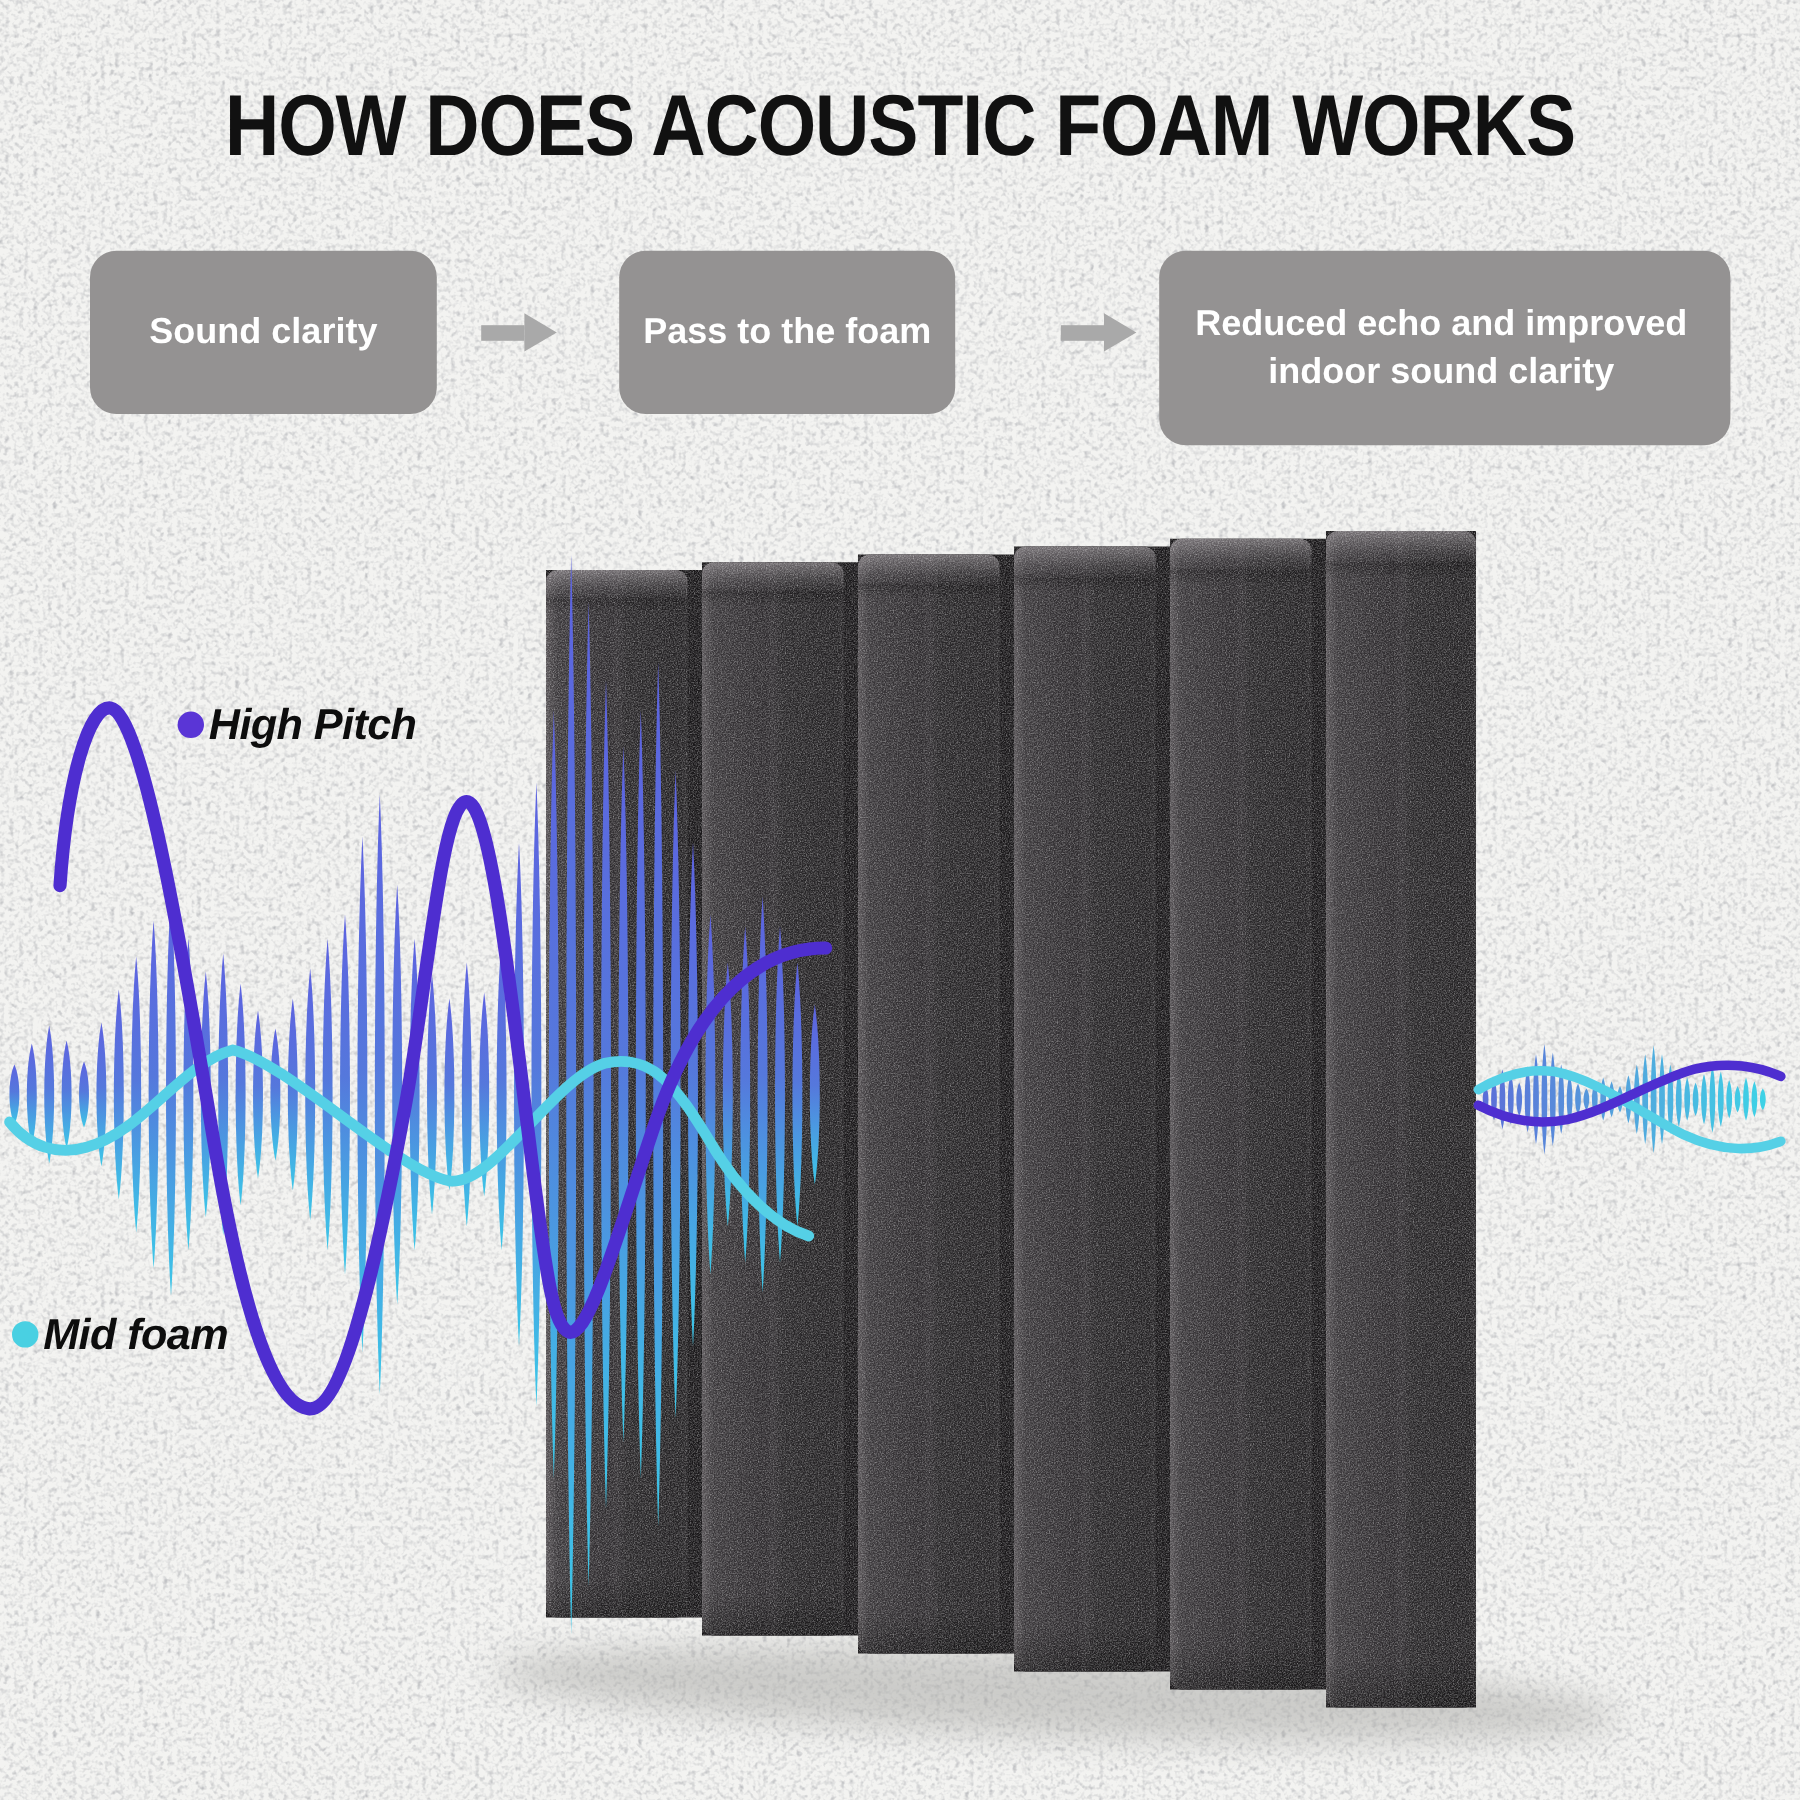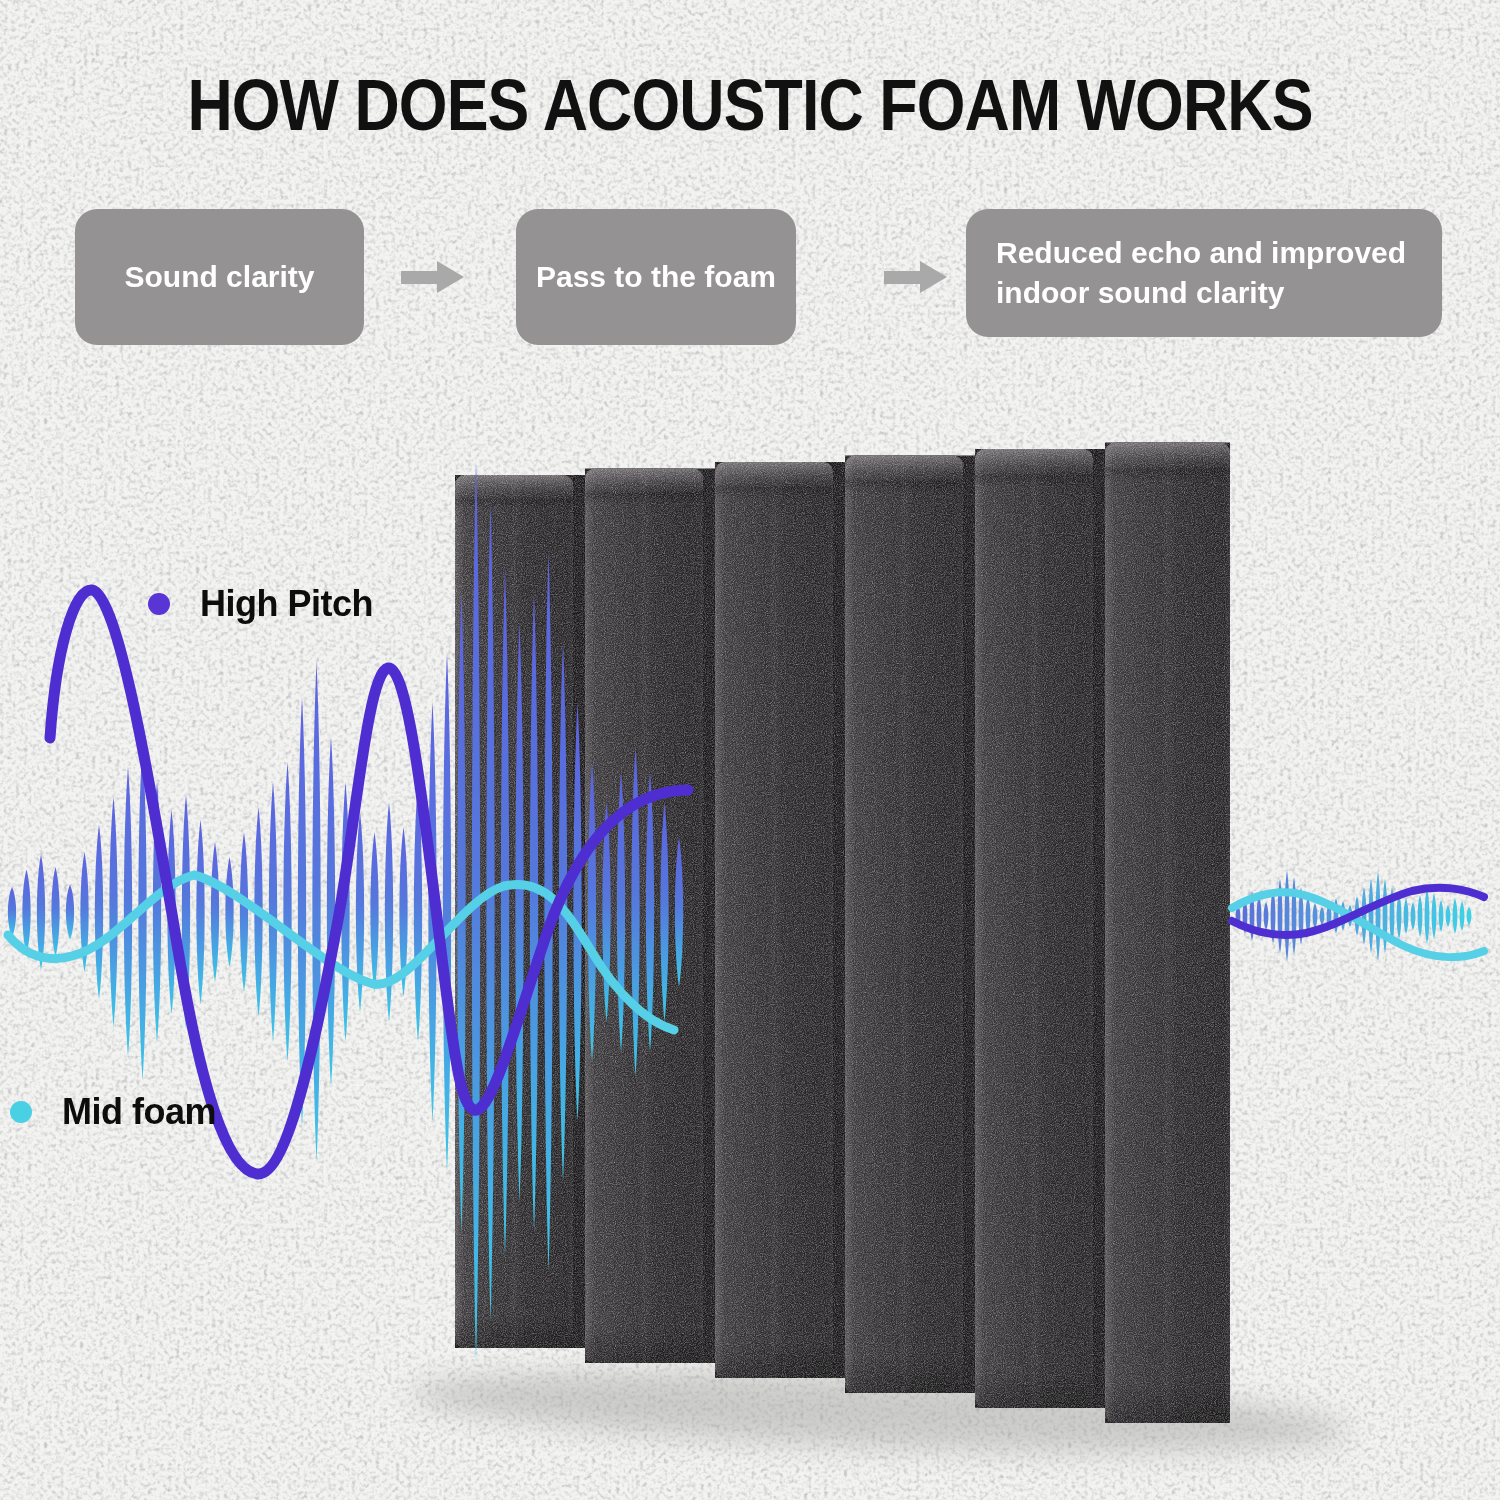--- a/index.html
+++ b/index.html
@@ -19,36 +19,36 @@
   .box{
     position:absolute;background:var(--box-bg,#949292);
     border-radius:22px;color:var(--box-text,#fff);
     font-weight:bold;font-size:30px;
     display:flex;align-items:center;justify-content:center;
     box-sizing:border-box;
   }
   .box-1{left:75px;top:209px;width:289px;height:136px;}
   .box-2{left:516px;top:209px;width:280px;height:136px;}
   .box-3{
-    left:966px;top:209px;width:476px;height:128px;
+    left:966px;top:209px;width:476px;height:162px;
     justify-content:flex-start;padding-left:30px;
-    white-space:pre-line;line-height:1.32;text-align:left;
+    white-space:pre-line;line-height:1.32;text-align:center;
   }
   .arrow{position:absolute;display:flex;align-items:center;}
   .arrow .shaft{width:36px;height:13px;background:var(--arrow,#a9a9a9);}
   .arrow .head{
     width:0;height:0;
     border-top:16px solid transparent;border-bottom:16px solid transparent;
     border-left:27px solid var(--arrow,#a9a9a9);
   }
   .arrow-1{left:401px;top:261px;}
   .arrow-2{left:884px;top:261px;}
   .legend{
-    position:absolute;display:flex;align-items:center;gap:30px;
-    font-size:36px;font-weight:bold;color:#0d0d0d;letter-spacing:-0.5px;
+    position:absolute;display:flex;align-items:center;gap:4px;
+    font-size:36px;font-weight:bold;color:#0d0d0d;letter-spacing:-0.5px;font-style:italic;
   }
   .legend .dot{width:22px;height:22px;border-radius:50%;flex:0 0 auto;}
   .legend-high{left:148px;top:583px;}
   .legend-mid{left:10px;top:1091px;}
   .sine{fill:none;stroke-linecap:round;}
   .purple{stroke:var(--wave-purple,#4e2ed0);}
   .cyan{stroke:var(--wave-cyan,#55d0e6);}
 </style>
 </head>
 <body>

